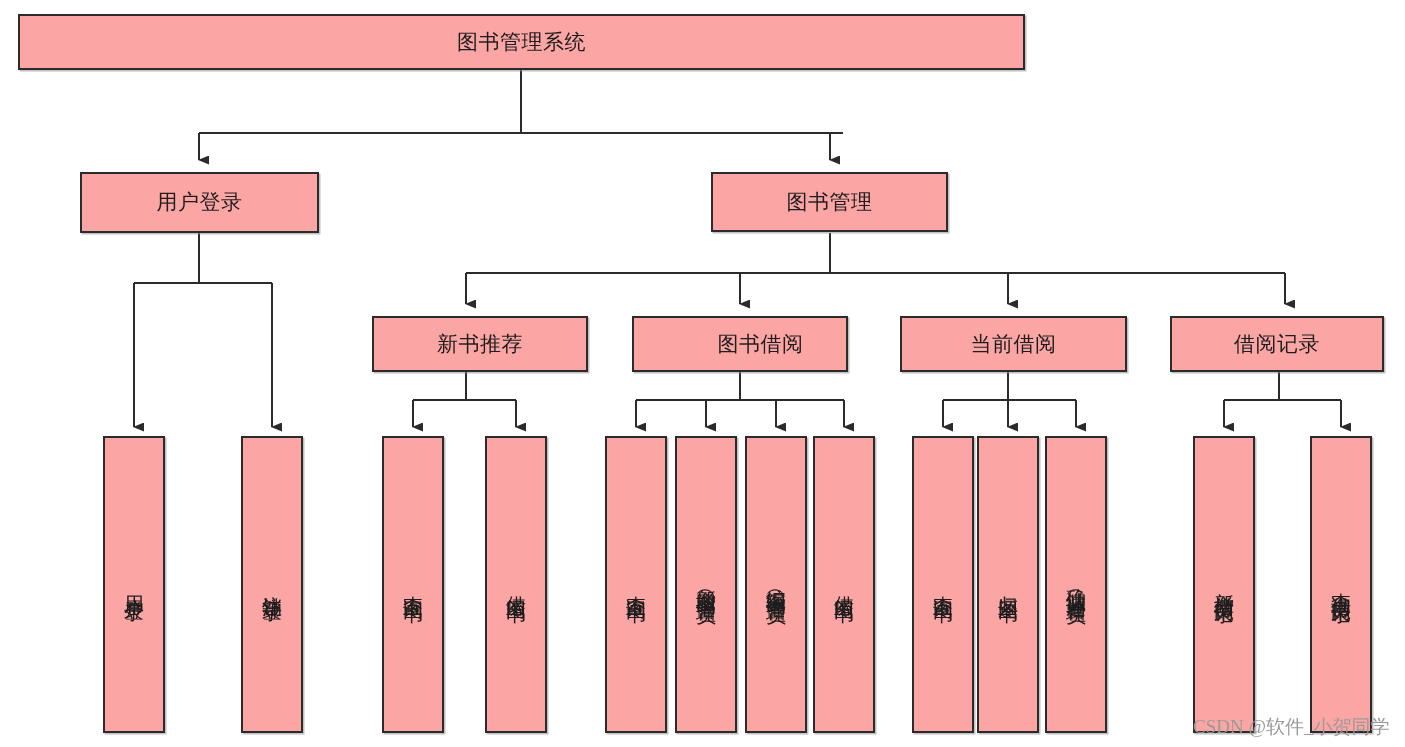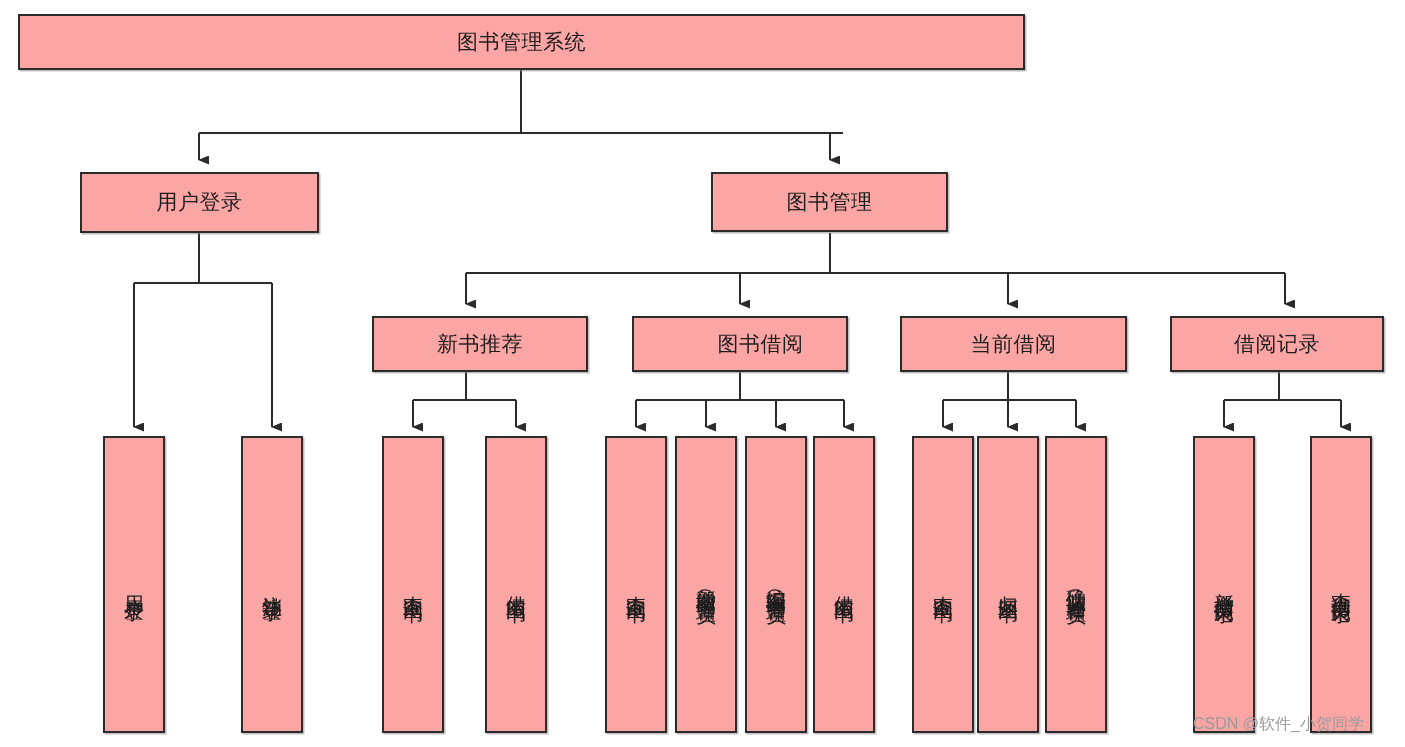--- a/index.html
+++ b/index.html
@@ -54,24 +54,25 @@
     writing-mode: vertical-rl;
     text-orientation: upright;
     white-space: normal;
     letter-spacing: 2.5px;
     font-size: 20px;
     max-height: 100%;
     text-align: center;
   }
   .watermark {
     position: absolute;
-    font-size: 16px;
+    font-size: 19px;
     color: #9a9a9a;
     white-space: nowrap;
     user-select: none;
+    font-family: Liberation Serif, serif;
   }
 </style>
 </head>
 <body>
 
 <div id="diagram-root">
 
   <svg id="connector-layer" viewBox="0 0 1405 747" xmlns="http://www.w3.org/2000/svg">
     <defs>
       <marker id="arrow" markerWidth="9" markerHeight="11" refX="4.5" refY="10" orient="auto" markerUnits="userSpaceOnUse">

